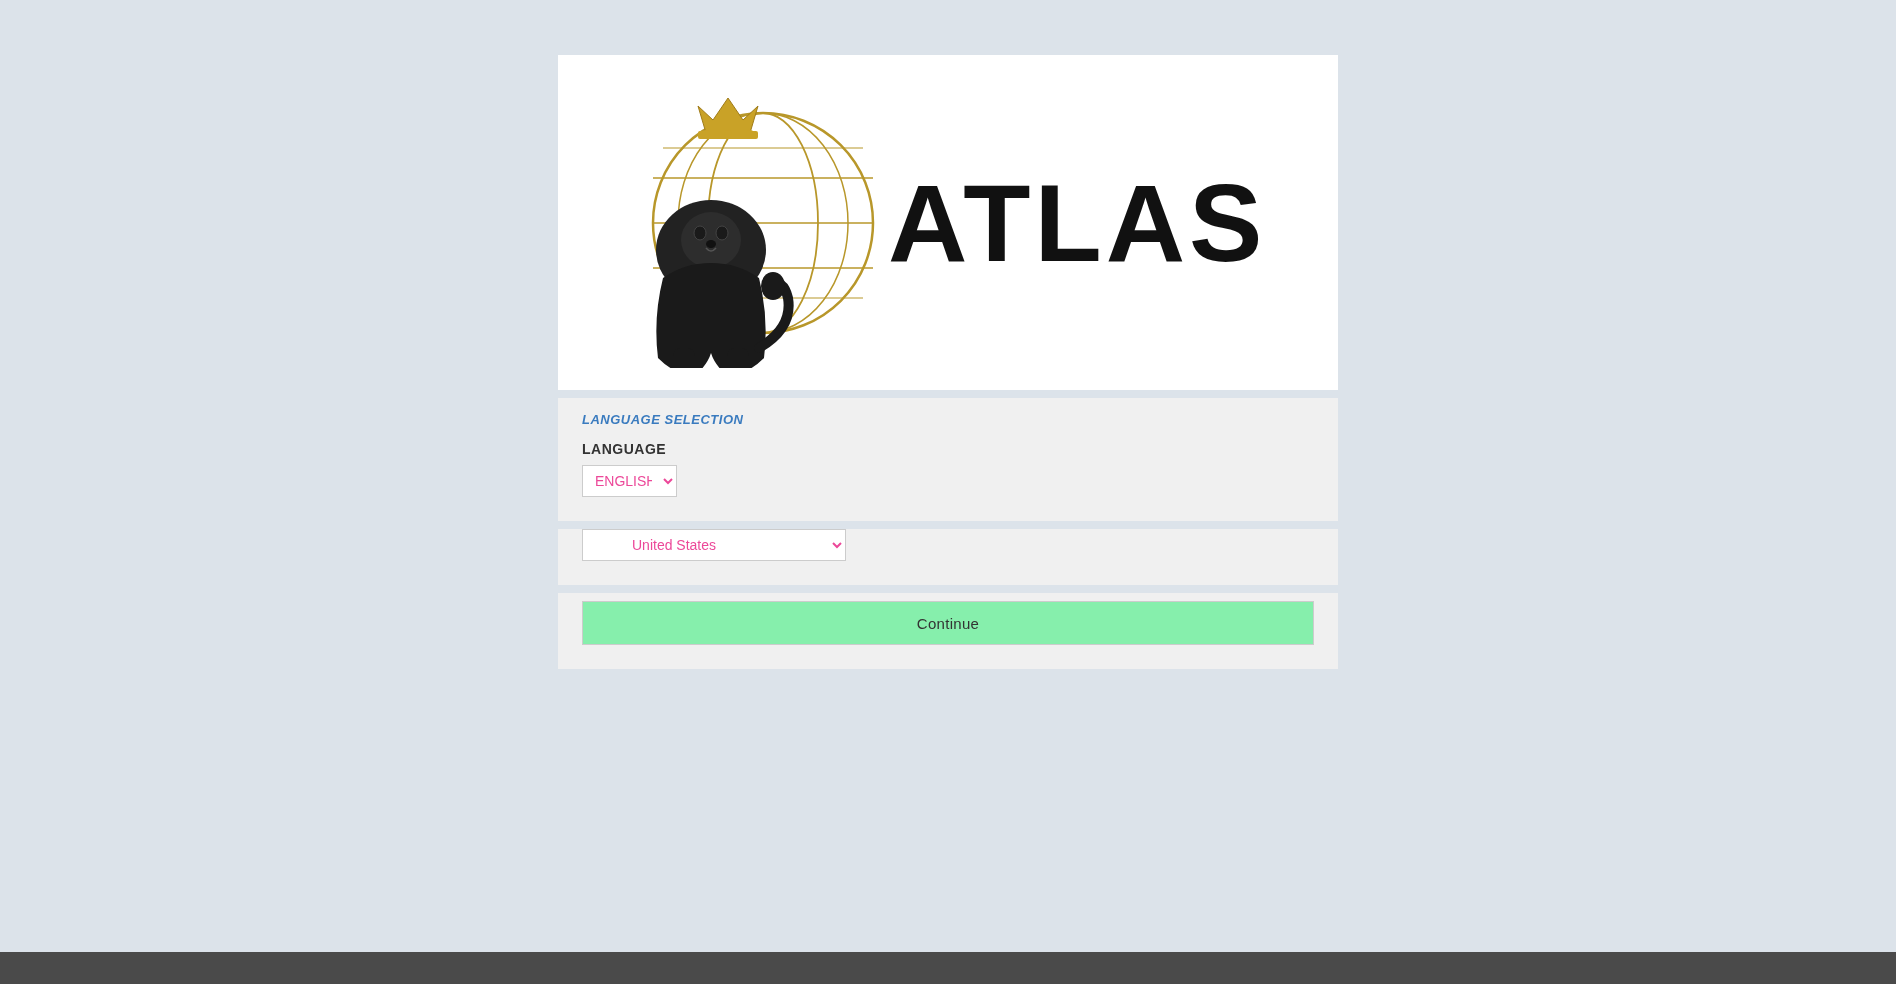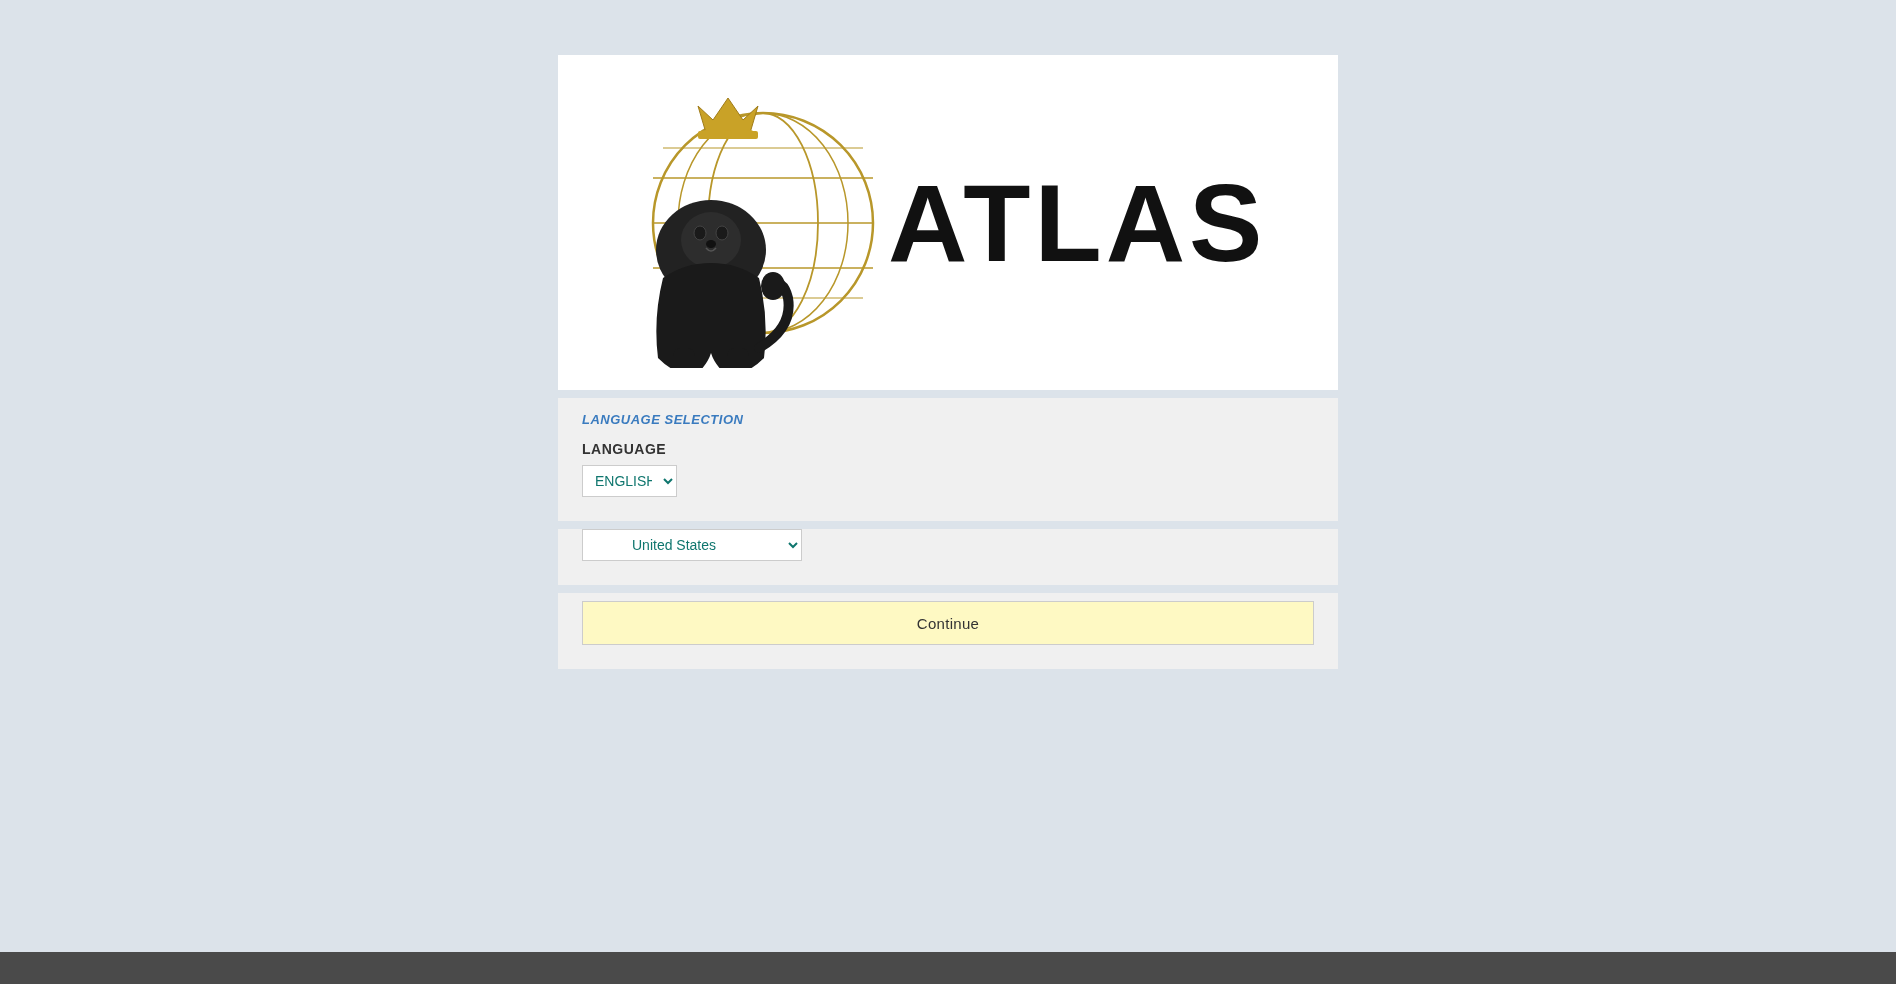--- a/index.html
+++ b/index.html
@@ -88,40 +88,40 @@
 
     .field-area {
       padding: 0 24px 24px 24px;
     }
 
     select.dropdown {
       height: 32px;
       border: 1px solid #cccccc;
       background-color: #ffffff;
       font-size: 14px;
-      color: #0f766e;
+      color: #ec4899;
       padding: 0 8px;
       cursor: pointer;
       appearance: auto;
       outline: none;
     }
 
     select.language-select {
       width: 95px;
     }
 
     select.country-select {
-      width: 220px;
+      width: 264px;
       padding-left: 45px;
     }
 
     .continue-btn {
       width: 100%;
       height: 44px;
-      background-color: #fef9c3;
+      background-color: #86efac;
       border: 1px solid #cccccc;
       font-size: 15px;
       color: #333333;
       cursor: pointer;
       letter-spacing: 0.3px;
       margin-top: 4px;
     }
 
     .footer-bar {
       position: fixed;

